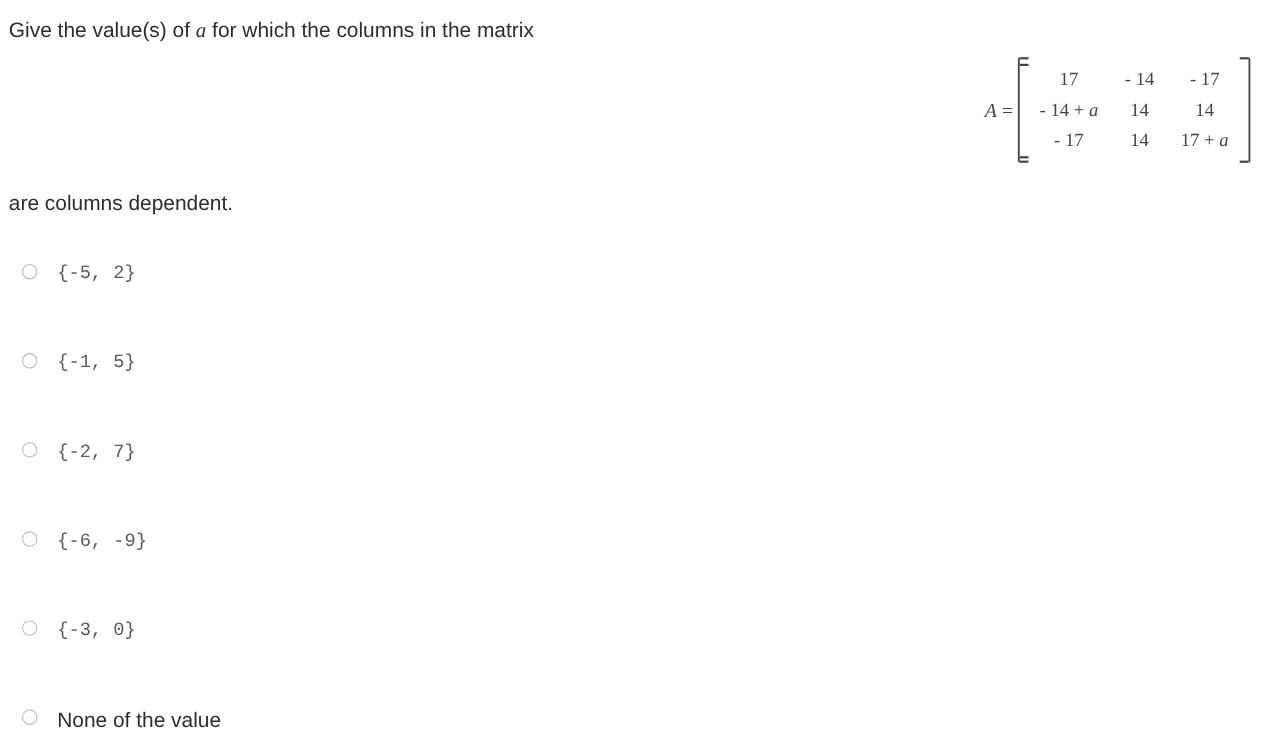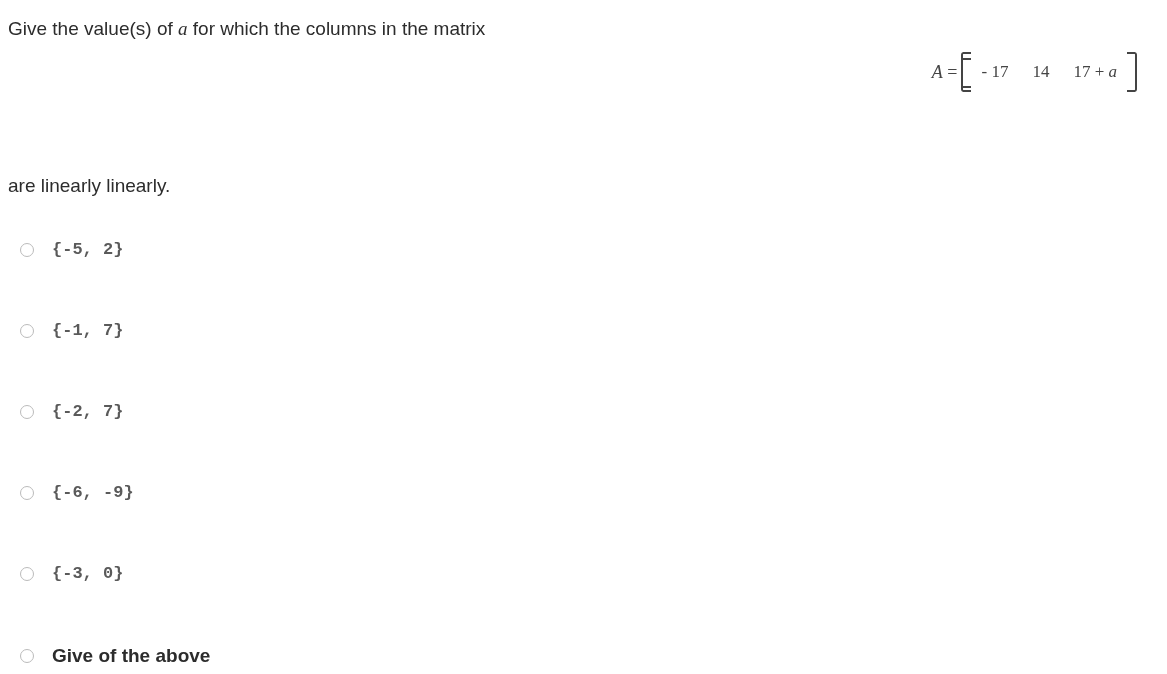--- a/index.html
+++ b/index.html
@@ -88,23 +88,22 @@
     font-size: 19px;
     color: #2c2c2c;
   }
   .options {
     position: absolute;
     top: 240px;
     left: 20px;
   }
   .option-row {
     display: flex;
-    align-items: center;
+    align-items: flex-start;
     margin-bottom: 62px;
-    font-weight: bold;
   }
   .radio {
     width: 14px;
     height: 14px;
     border: 1.5px solid #bbb;
     border-radius: 50%;
     margin-right: 18px;
     flex-shrink: 0;
     box-sizing: border-box;
   }
@@ -131,52 +130,62 @@
 
   <div class="matrix-block">
     <span class="matrix-label"><span class="ital">A</span><span style="font-style:normal"> = </span></span>
     <span class="matrix-bracket">
       <span class="tl"></span>
         <span class="tr"></span>
         <span class="bl"></span>
         <span class="br"></span>
       <table class="matrix-table">
         <tbody>
+            <tr>
+          <td>17</td>
+          <td>- 14</td>
+          <td>- 17</td>
+        </tr>
+        <tr>
+          <td><span style="font-family:'Times New Roman',serif">- 14 + <span class="ital">a</span></span></td>
+          <td>14</td>
+          <td>14</td>
+        </tr>
         <tr>
           <td>- 17</td>
           <td>14</td>
           <td><span style="font-family:Liberation Serif, serif">17 + <span class="ital">a</span></span></td>
         </tr>
       </tbody>
         </table>
     </span>
   </div>
 
-  <div class="question-bottom">are linearly linearly.</div>
+  <div class="question-bottom">are columns dependent.</div>
 
   <div class="options">
     <div class="option-row">
       <div class="radio"></div>
       <div class="option-label">{-5, 2}</div>
     </div>
     <div class="option-row">
       <div class="radio"></div>
-      <div class="option-label">{-1, 7}</div>
+      <div class="option-label">{-1, 5}</div>
     </div>
     <div class="option-row">
       <div class="radio"></div>
       <div class="option-label">{-2, 7}</div>
     </div>
     <div class="option-row">
       <div class="radio"></div>
       <div class="option-label">{-6, -9}</div>
     </div>
     <div class="option-row">
       <div class="radio"></div>
       <div class="option-label">{-3, 0}</div>
     </div>
     <div class="option-row" style="margin-bottom:0">
       <div class="radio"></div>
-      <div class="option-label plain">Give of the above</div>
+      <div class="option-label plain">None of the value</div>
     </div>
   </div>
 
 </div>
 
 </body></html>

